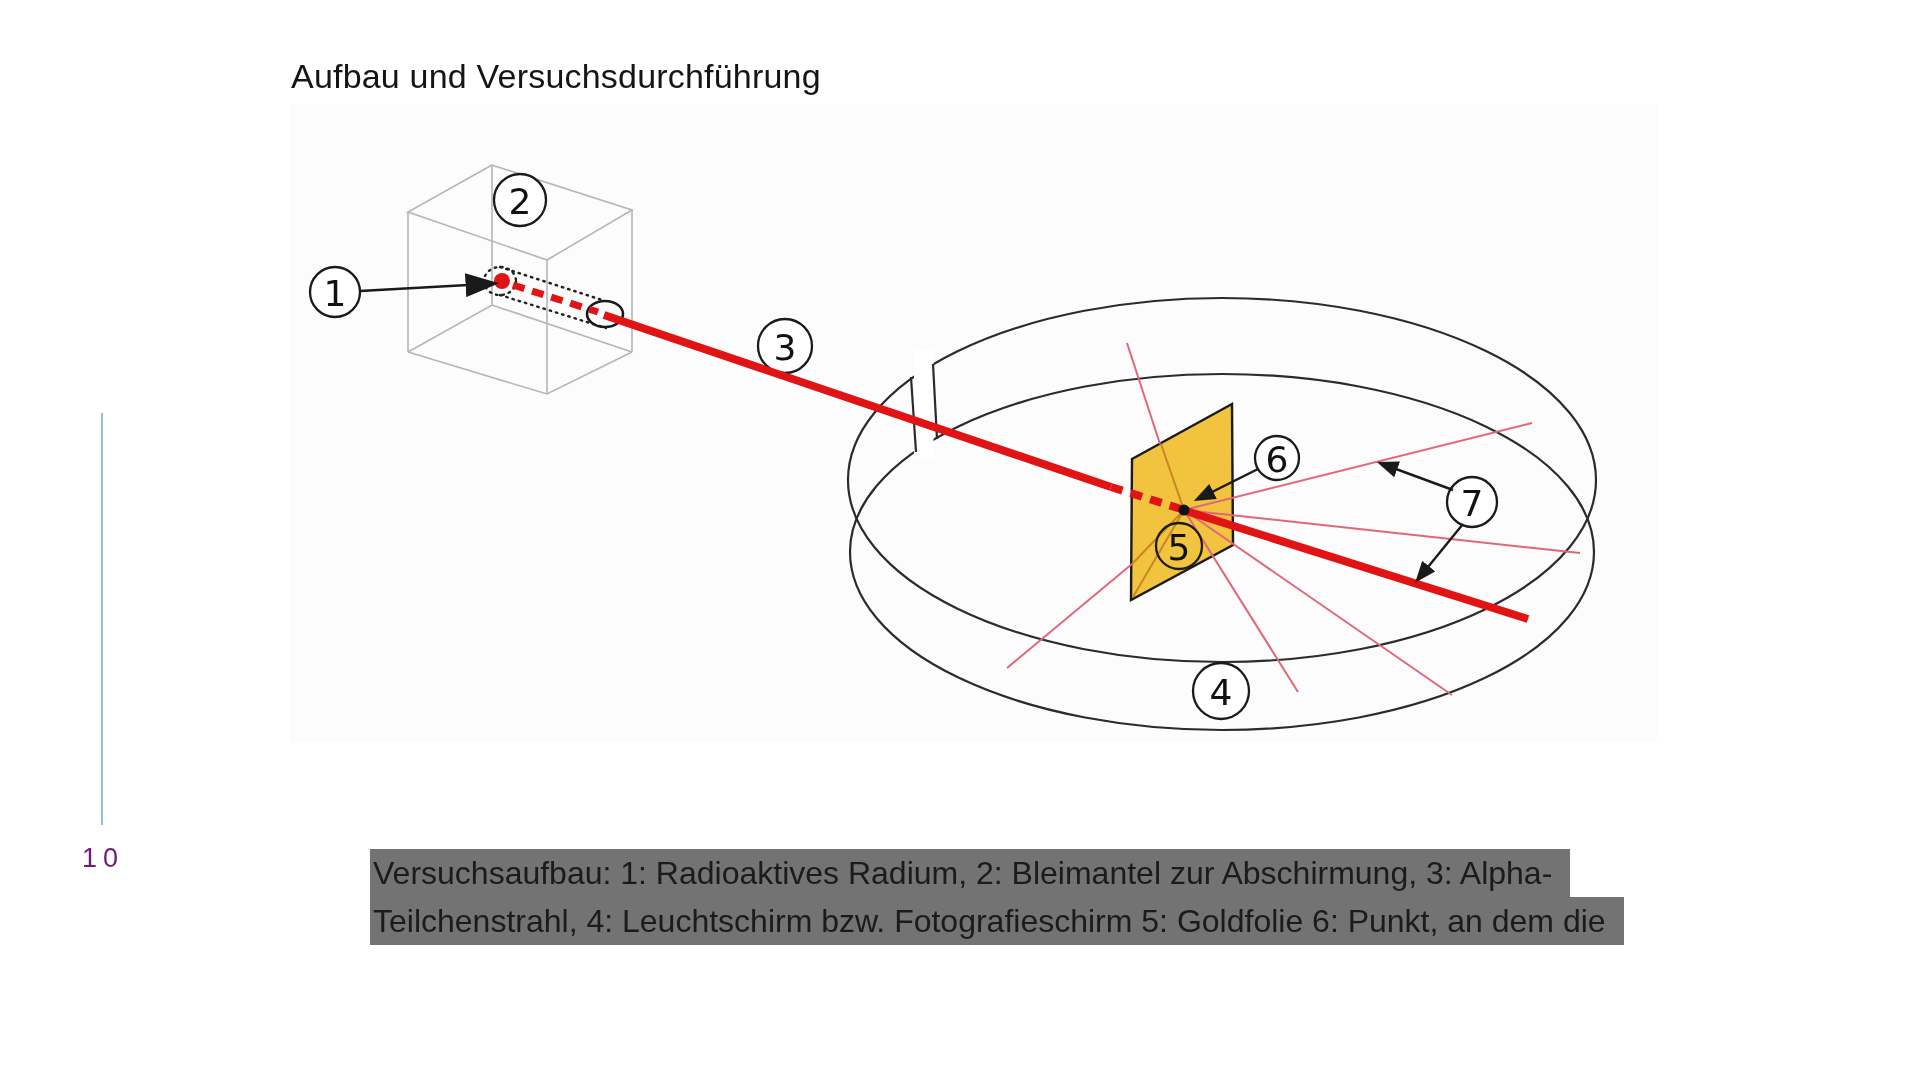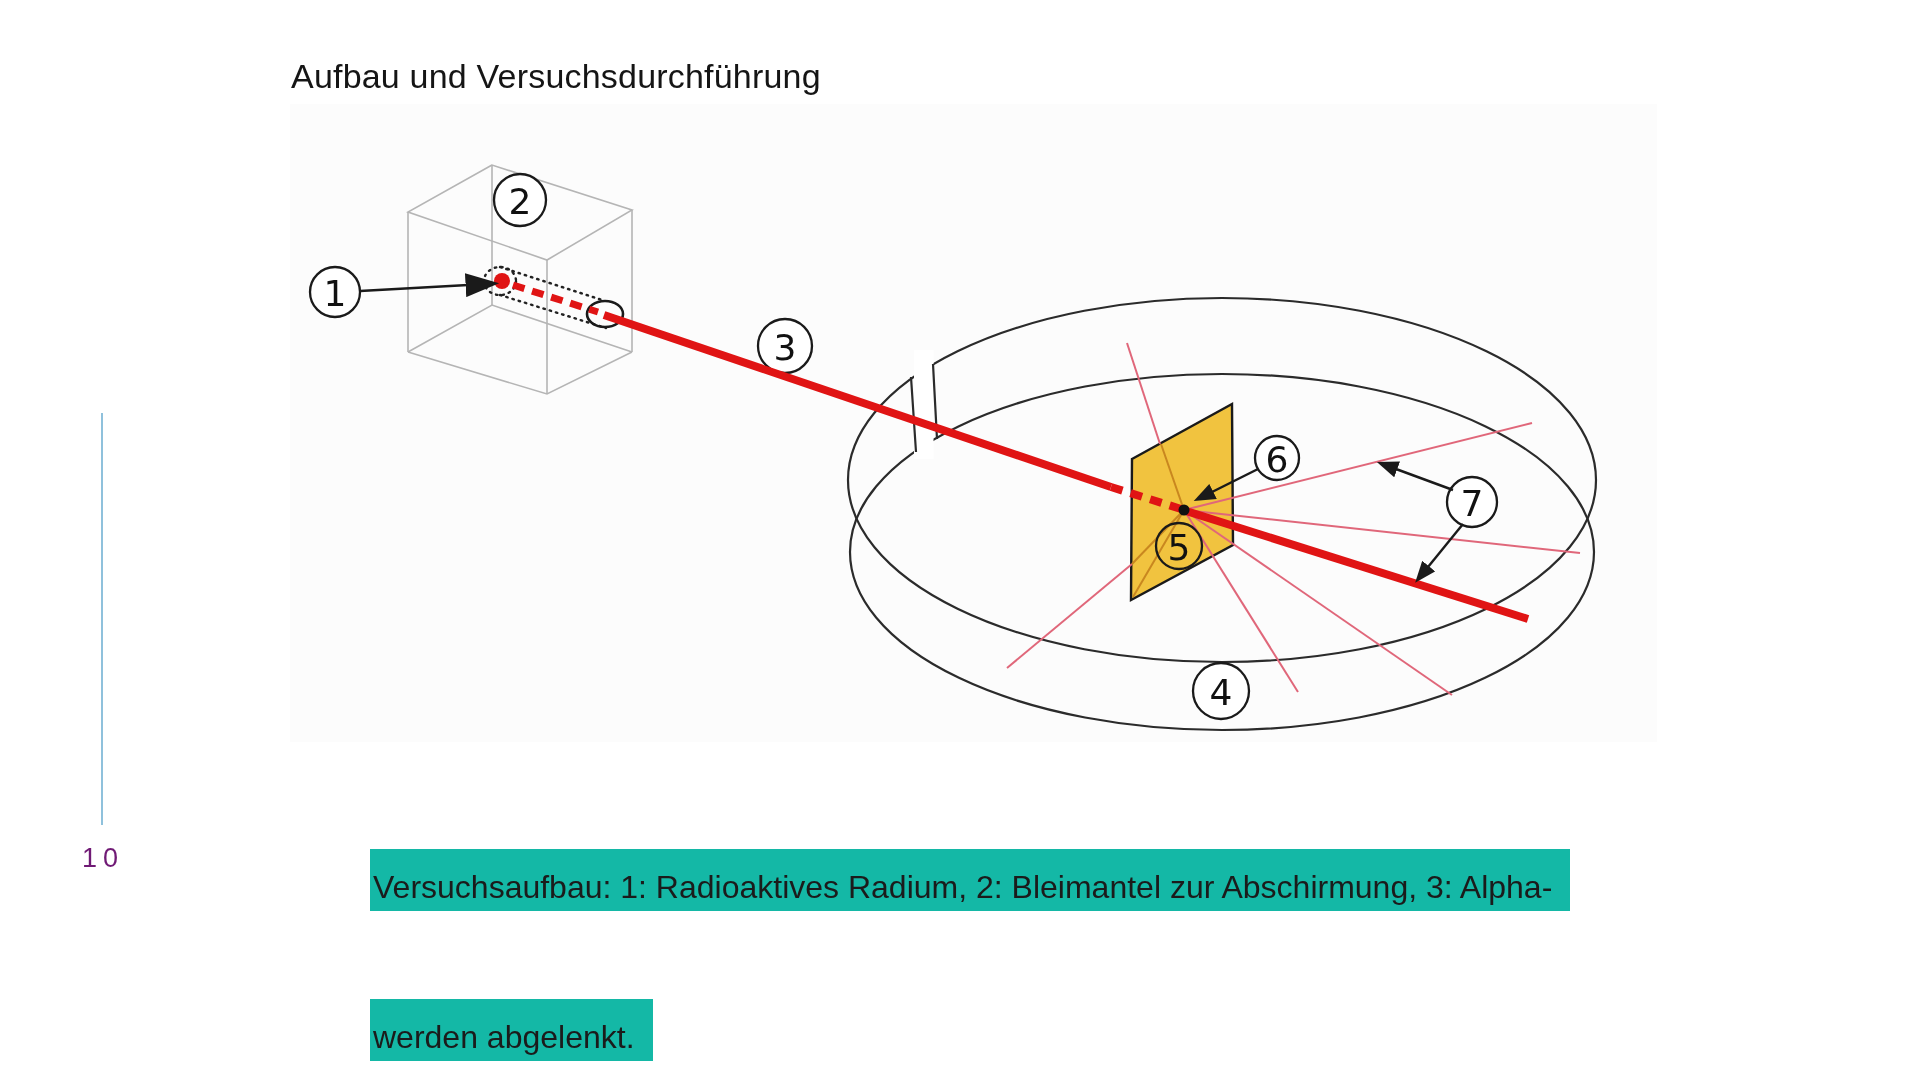--- a/index.html
+++ b/index.html
@@ -9,21 +9,21 @@
               color:#151515;letter-spacing:.2px;}
   .figure-panel{position:absolute;left:290px;top:104px;width:1367px;height:638px;
                 background:#fcfcfc;}
   svg.diagram{position:absolute;left:0;top:0;width:1920px;height:1080px;}
   .accent-line{position:absolute;left:101px;top:413px;width:2px;height:412px;
                background:#8fc1dc;}
   .page-number{position:absolute;left:82px;top:843px;font-size:27px;color:#701a75;
                letter-spacing:6px;}
   .caption{position:absolute;left:370px;top:849px;width:1300px;margin:0;
            font-size:32px;line-height:44px;color:#1b1b1b;}
-  .caption .cline{background:#14b8a6;display:inline-block;padding:16px 18px 2px 3px;
+  .caption .cline{background:#737373;display:inline-block;padding:2px 18px 2px 3px;
                   margin-bottom:0;white-space:nowrap;}
   text.badge-digit{font-family:"DejaVu Sans",sans-serif;font-size:36px;fill:#111;}
 </style>
 </head>
 <body>
 
 <div class="page-title">Aufbau und Versuchsdurchführung</div>
 <div class="figure-panel"></div>
 <div class="accent-line"></div>
 <div class="page-number">10</div>
@@ -117,16 +117,15 @@
   <g stroke="#1a1a1a" fill="none">
     <path d="M360,291 L468,285" stroke-width="2.4" marker-end="url(#mBig)"></path>
     <path d="M1258,469 L1212,492" stroke-width="2.4" marker-end="url(#mSmall)"></path>
     <path d="M1453,490 L1396,469" stroke-width="2.4" marker-end="url(#mSmall)"></path>
     <path d="M1463,524 L1428,567" stroke-width="2.4" marker-end="url(#mSmall)"></path>
   </g>
 </svg>
 
 <p class="caption">
   <span class="cline">Versuchsaufbau: 1: Radioaktives Radium, 2: Bleimantel zur Abschirmung, 3: Alpha-</span><br>
+  <span class="cline">Teilchenstrahl, 4: Leuchtschirm bzw. Fotografieschirm 5: Goldfolie 6: Punkt, an dem die</span><br>
   <br>
-  <br>
-  <span class="cline">werden abgelenkt.</span>
 </p>
 
 </body></html>

